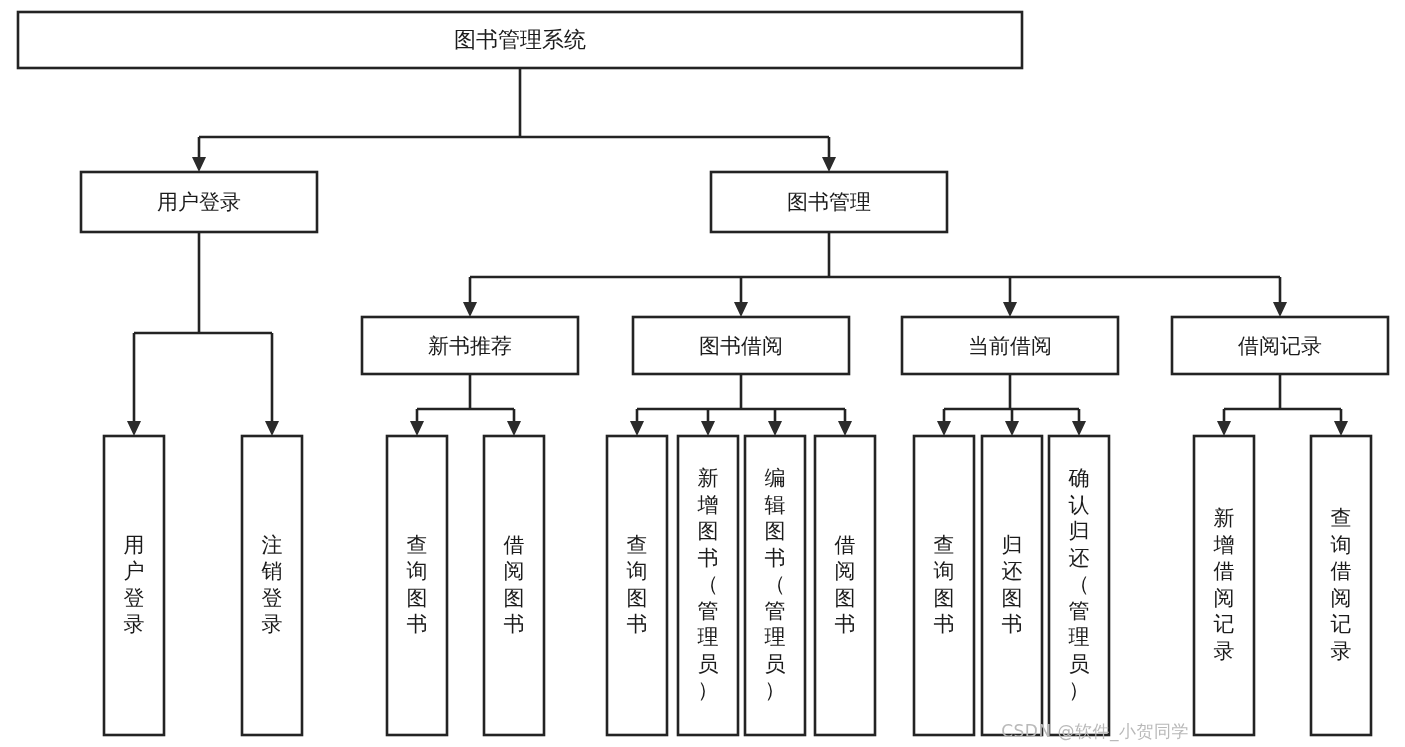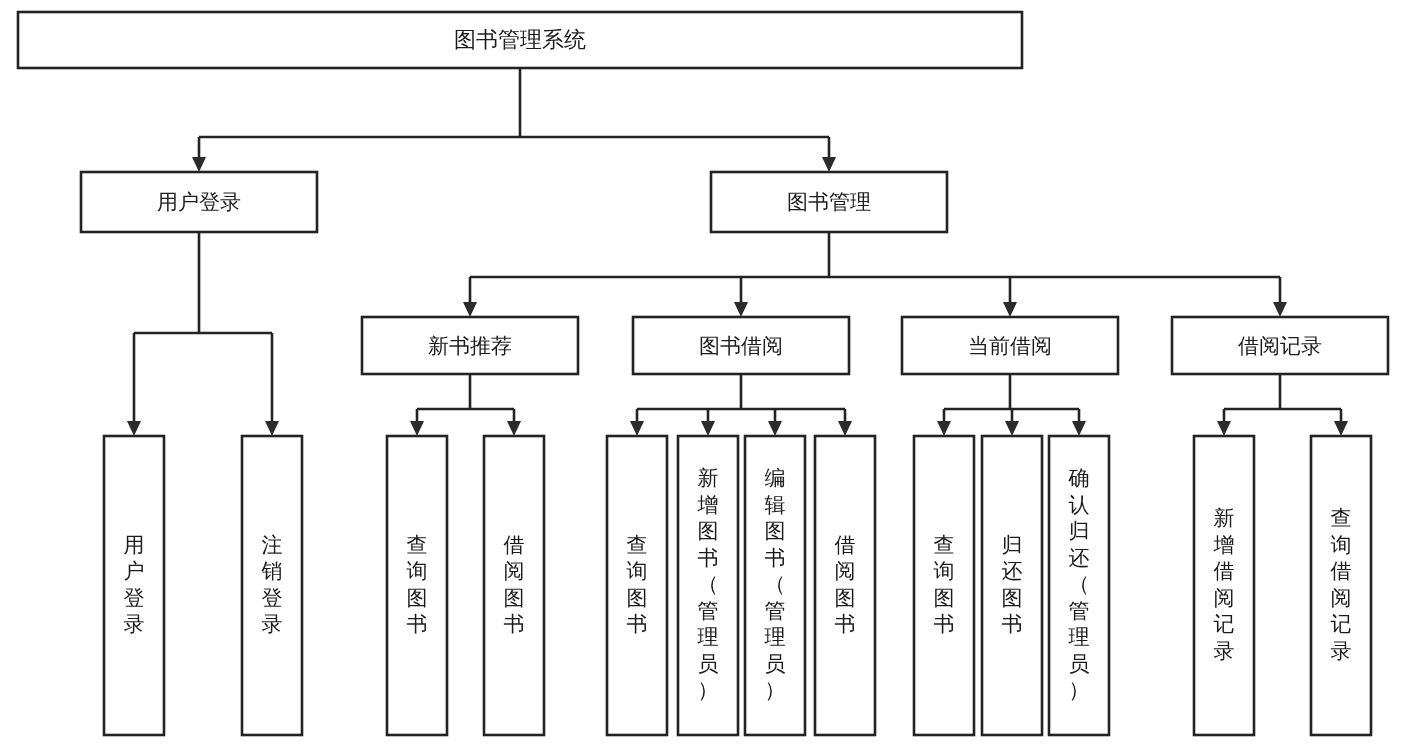--- a/index.html
+++ b/index.html
@@ -211,13 +211,14 @@
         <g>
           <rect x="1194" y="436" width="60" height="299" class="node-box"></rect>
           <text x="1224" y="525.08" class="leaf-label"><tspan x="1224" dy="0">新</tspan><tspan x="1224" dy="26.5">增</tspan><tspan x="1224" dy="26.5">借</tspan><tspan x="1224" dy="26.5">阅</tspan><tspan x="1224" dy="26.5">记</tspan><tspan x="1224" dy="26.5">录</tspan></text>
         </g>
         <g>
           <rect x="1311" y="436" width="60" height="299" class="node-box"></rect>
           <text x="1341" y="525.08" class="leaf-label"><tspan x="1341" dy="0">查</tspan><tspan x="1341" dy="26.5">询</tspan><tspan x="1341" dy="26.5">借</tspan><tspan x="1341" dy="26.5">阅</tspan><tspan x="1341" dy="26.5">记</tspan><tspan x="1341" dy="26.5">录</tspan></text>
         </g>
       </g>
   </svg>
+  <div class="watermark">CSDN @软件_小贺同学</div>
 </div>
 
 </body></html>

